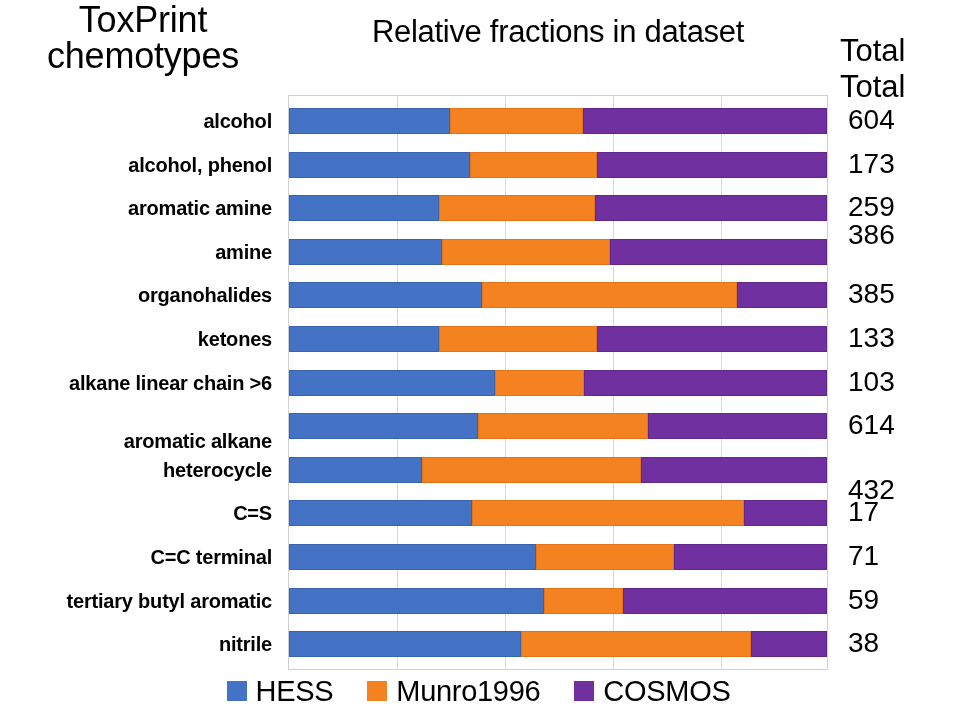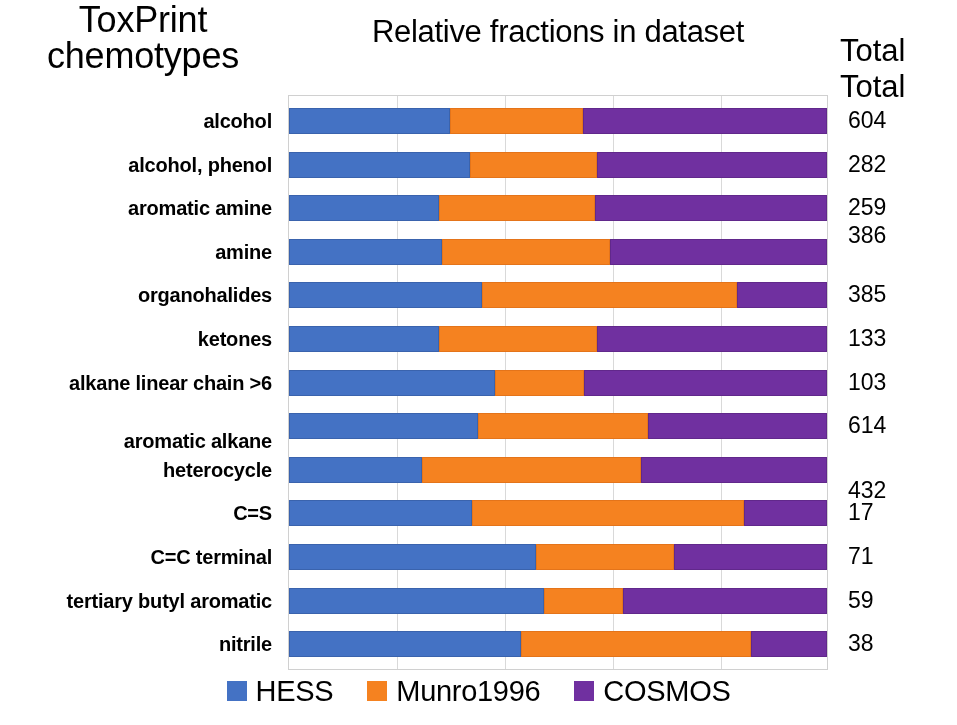--- a/index.html
+++ b/index.html
@@ -92,21 +92,21 @@
     font-weight: bold;
     line-height: 22px;
     white-space: nowrap;
     letter-spacing: -0.2px;
   }
   .row-count {
     position: absolute;
     left: 8px;
     width: 109px;
     text-align: left;
-    font-size: 23px;
+    font-size: 28px;
     line-height: 28px;
     white-space: nowrap;
   }
 
   
   .plot {
     position: absolute;
     left: 288px;
     top: 0;
     width: 540px;
@@ -264,21 +264,21 @@
         <div class="seg seg-cosmos" style="left: 62%; width: 38%;"></div>
       </div>
       <div class="bar-row" style="top: 535.2px; height: 26px;">
         <div class="seg seg-hess" style="left: 0%; width: 43.2%;"></div>
         <div class="seg seg-munro" style="left: 43.2%; width: 42.6%;"></div>
         <div class="seg seg-cosmos" style="left: 85.8%; width: 14.2%;"></div>
       </div>
     </div>
   <div class="counts-col">
       <div class="row-count" style="top: 11px;">604</div>
-      <div class="row-count" style="top: 54.6px;">282</div>
+      <div class="row-count" style="top: 54.6px;">173</div>
       <div class="row-count" style="top: 98.2px;">259</div>
       <div class="row-count" style="top: 126px;">386</div>
       <div class="row-count" style="top: 185.4px;">385</div>
       <div class="row-count" style="top: 229px;">133</div>
       <div class="row-count" style="top: 272.6px;">103</div>
       <div class="row-count" style="top: 316.2px;">614</div>
       <div class="row-count" style="top: 381px;">432</div>
       <div class="row-count" style="top: 403.4px;">17</div>
       <div class="row-count" style="top: 447px;">71</div>
       <div class="row-count" style="top: 490.6px;">59</div>

